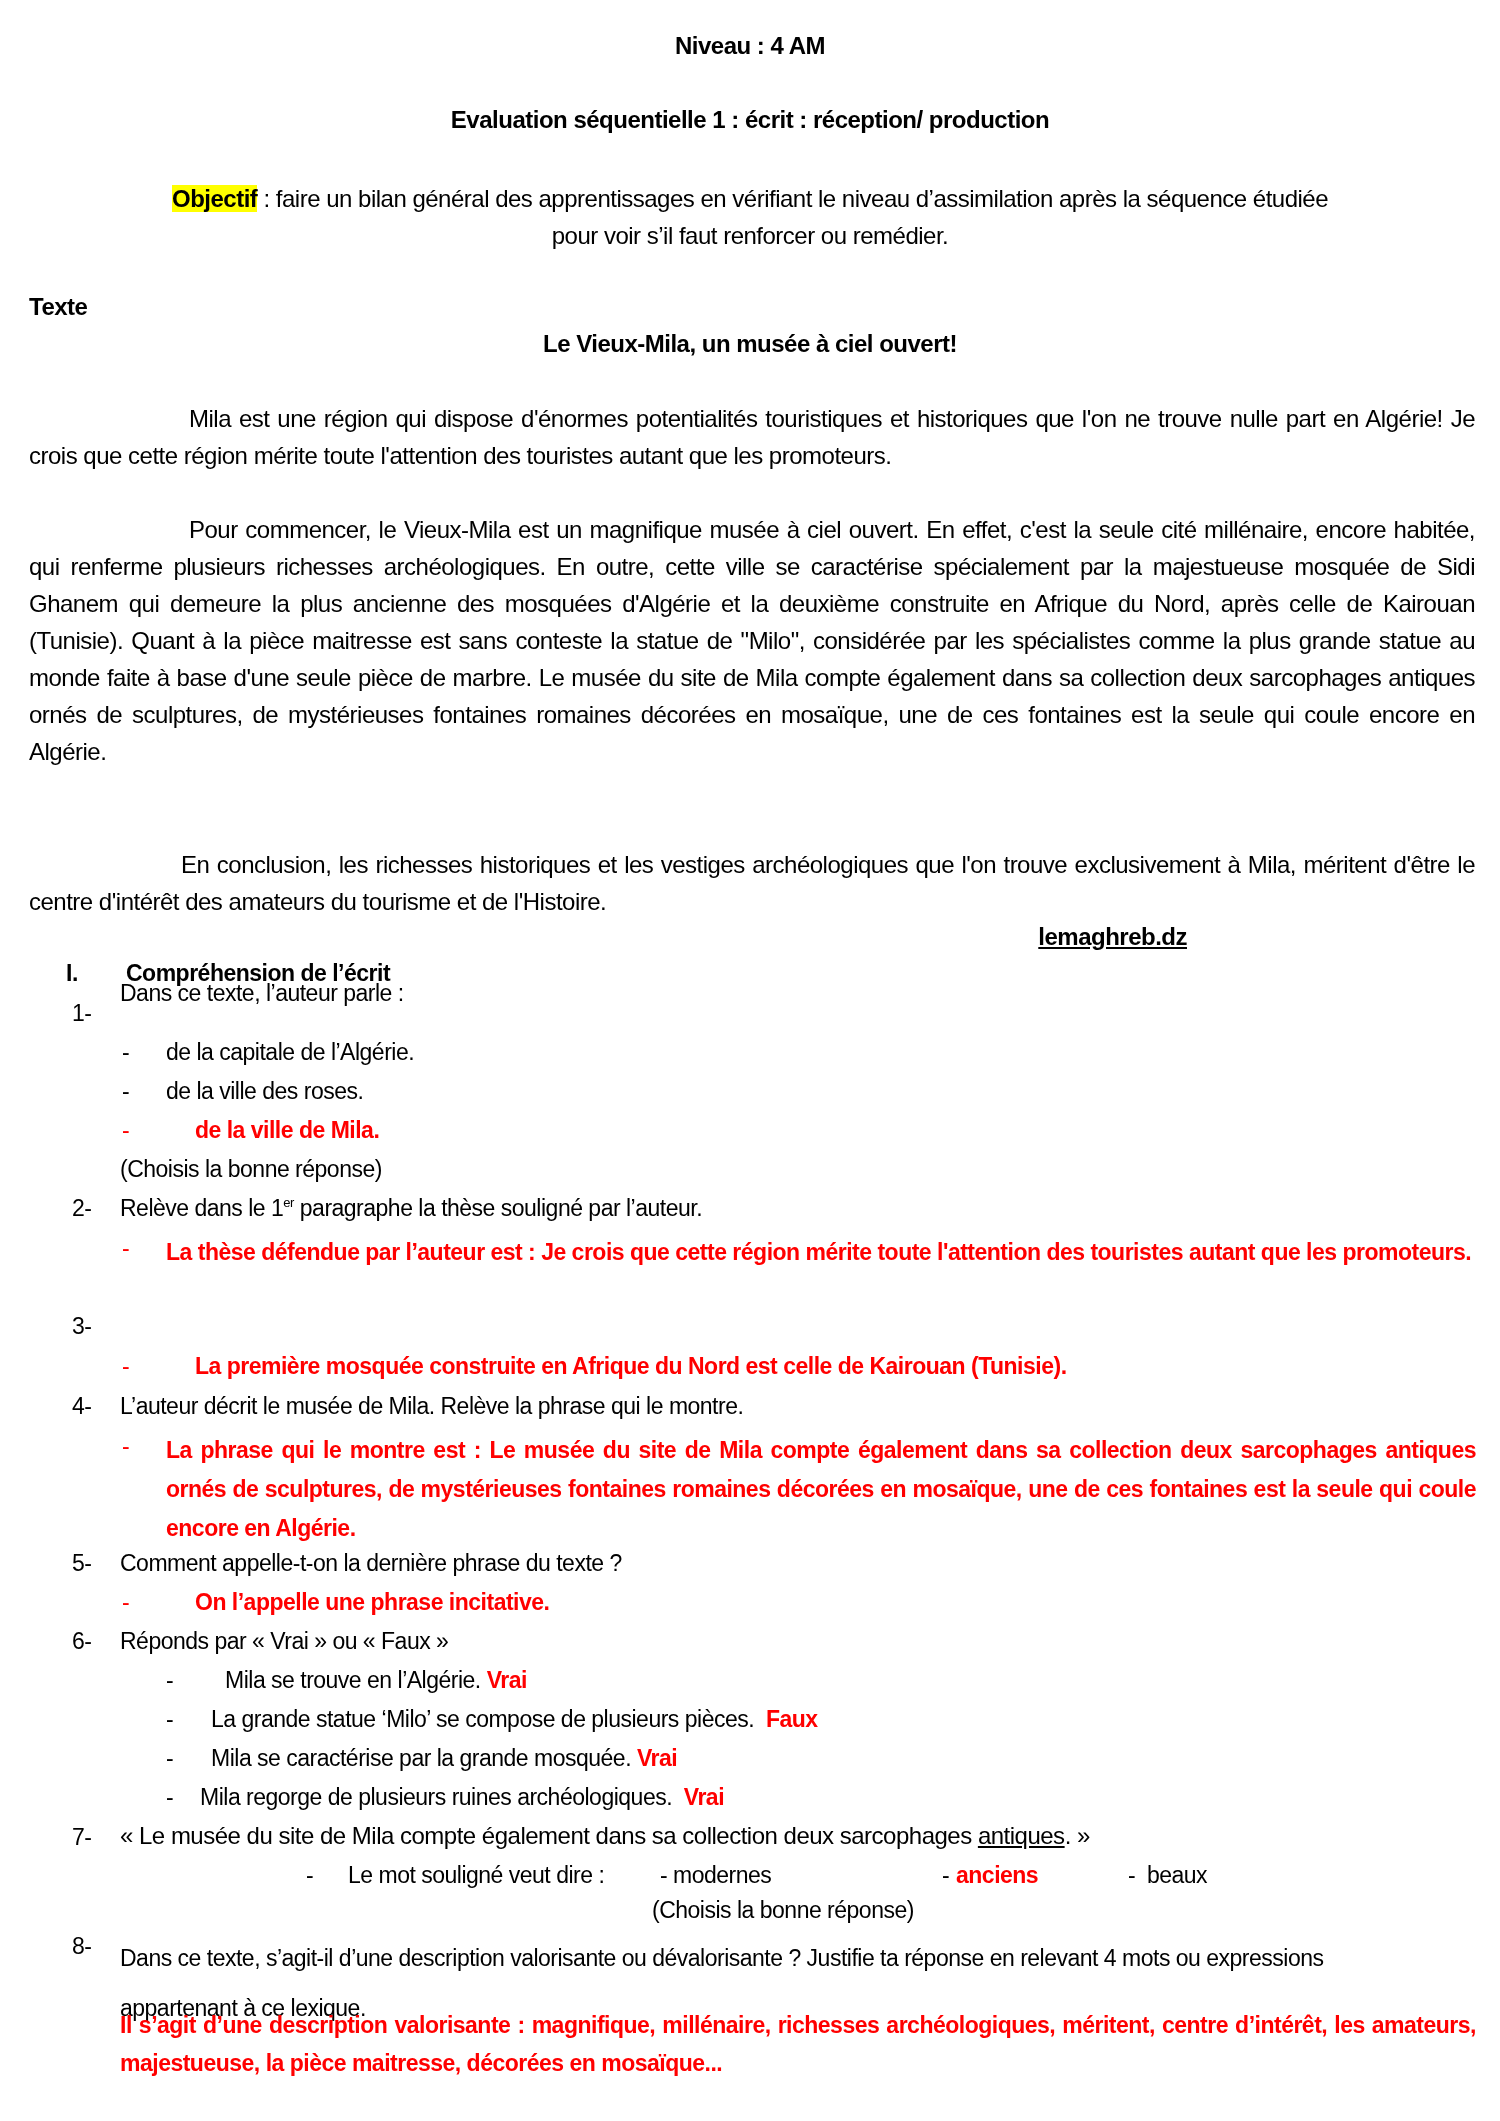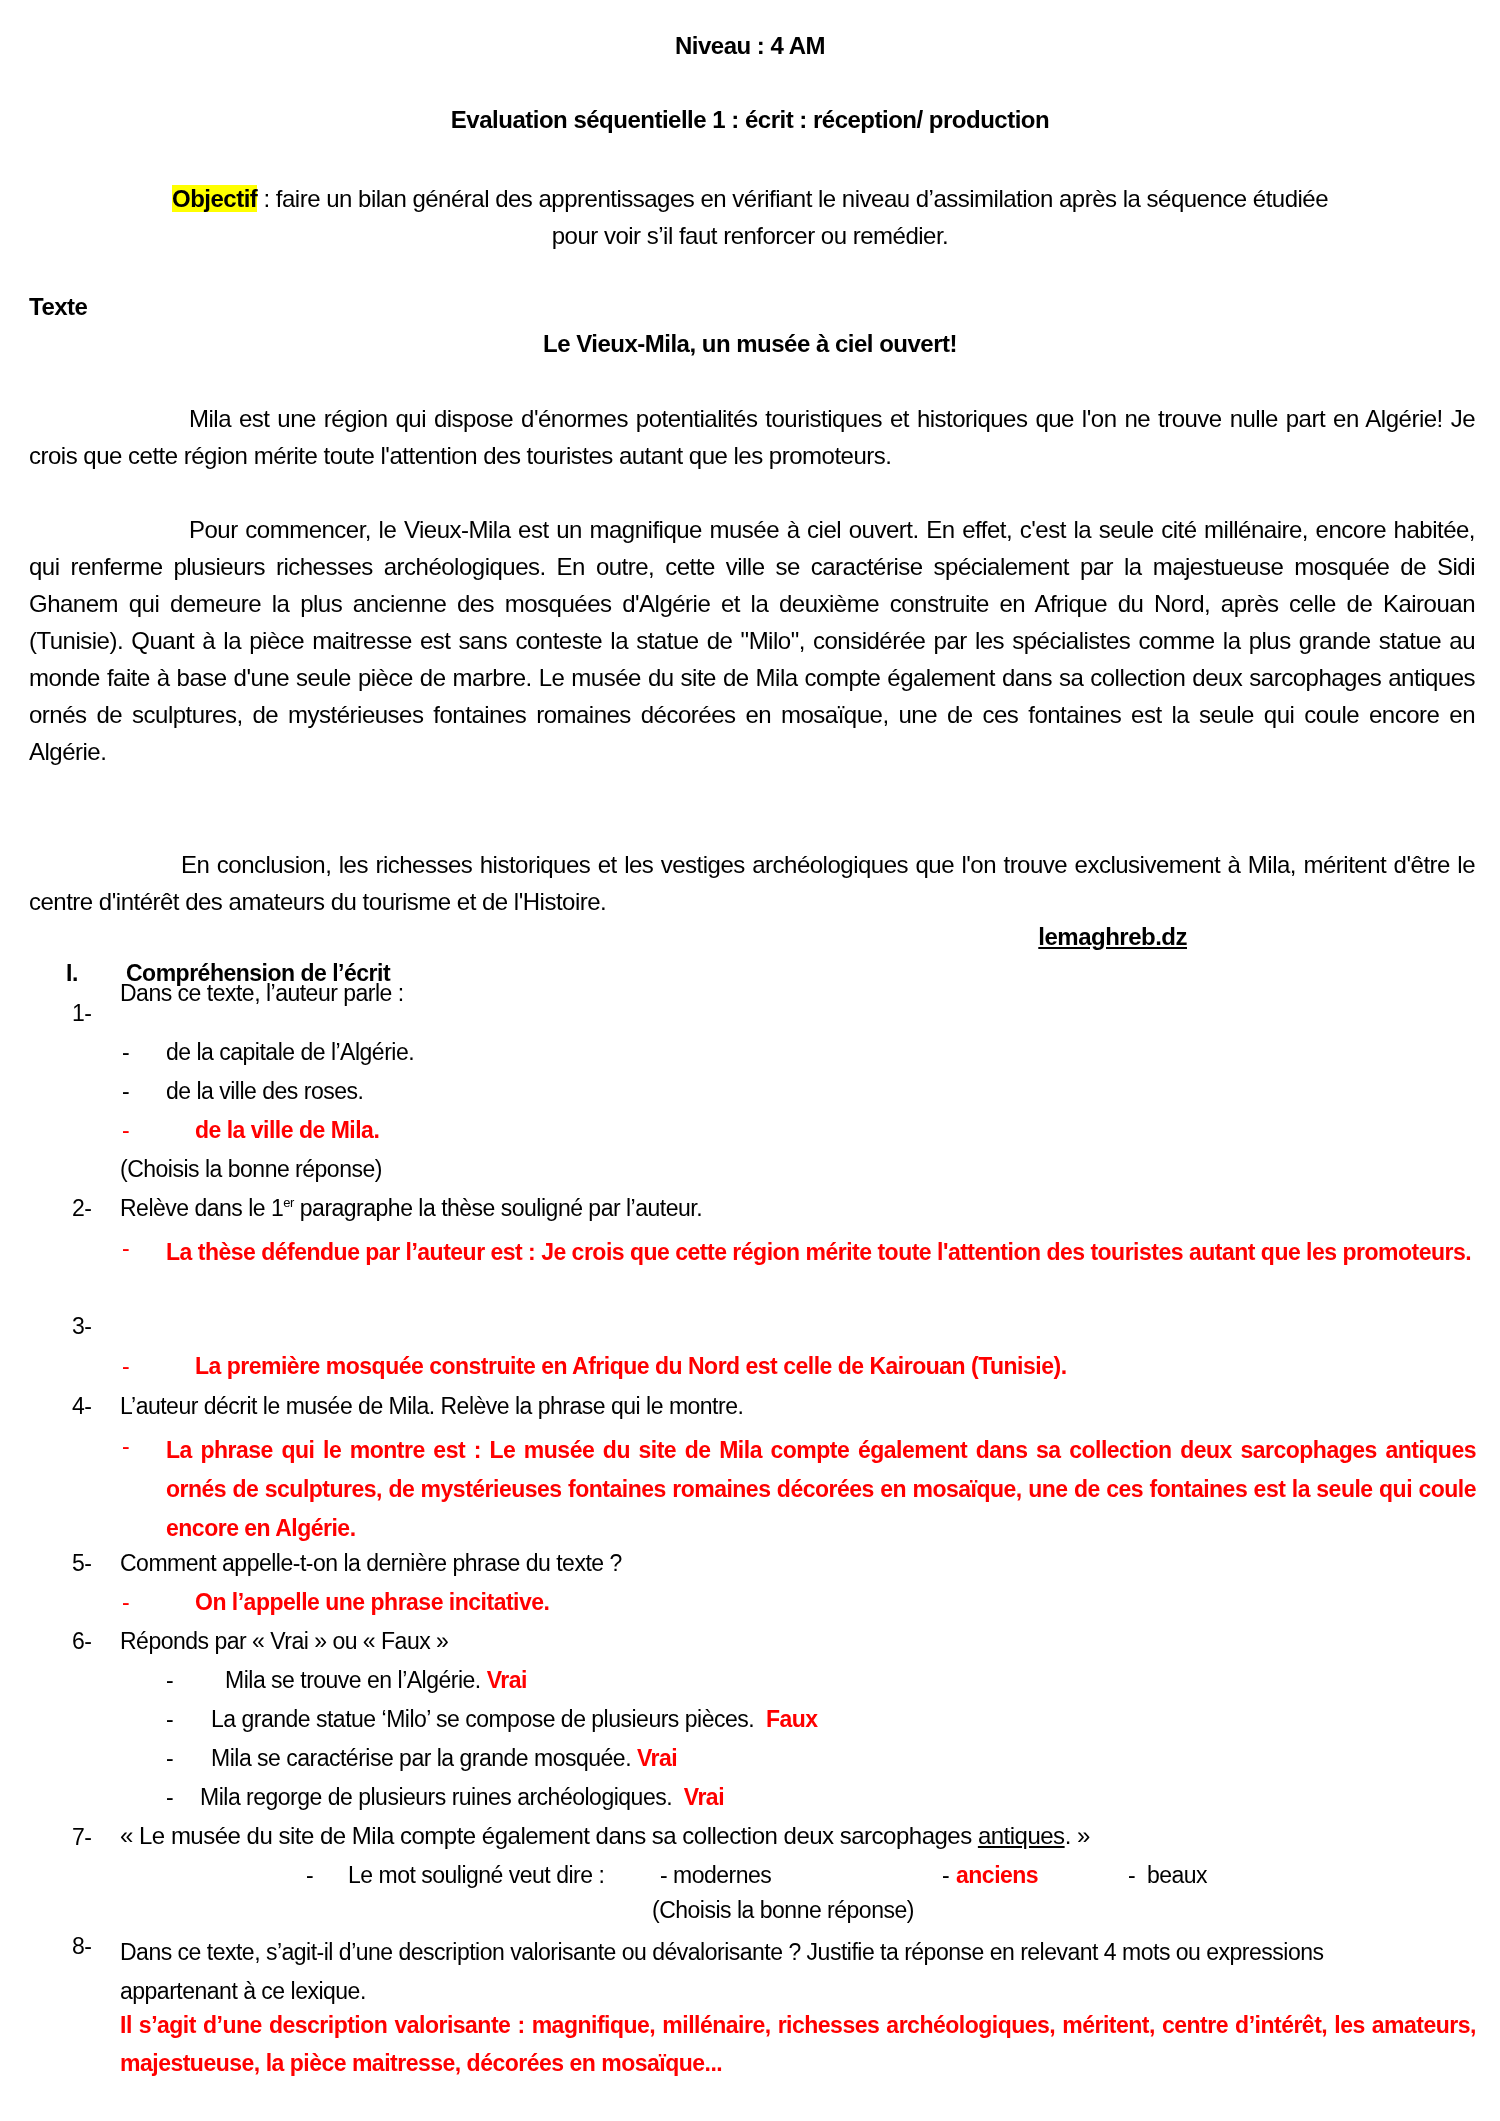--- a/index.html
+++ b/index.html
@@ -100,16 +100,16 @@
   <div class="line qtext" style="top:1822px;font-size:24px;"><span style="white-space:pre;">« Le musée du site de Mila compte également dans sa collection deux sarcophages </span><span class="u">antiques</span><span>. »</span></div>
   <div class="line dash" style="top:1862px;left:306px;">-</div>
   <div class="line" style="top:1862px;left:348px;">Le mot souligné veut dire :</div>
   <div class="line" style="top:1862px;left:660px;">- modernes</div>
   <div class="line" style="top:1862px;left:942px;white-space:pre;">- </div>
   <div class="line bold red" style="top:1862px;left:956px;">anciens</div>
   <div class="line" style="top:1862px;left:1128px;white-space:pre;">-  beaux</div>
   <div class="line" style="top:1897px;left:652px;">(Choisis la bonne réponse)</div>
 
   <div class="line num" style="top:1933px;">8-</div>
-  <div class="abs" style="top:1933px;left:120px;width:1300px;line-height:39px;">Dans ce texte, s’agit-il d’une description valorisante ou dévalorisante ? Justifie ta réponse en relevant 4 mots ou expressions appartenant à ce lexique.</div>
+  <div class="abs" style="top:1933px;left:120px;width:1300px;line-height:50px;">Dans ce texte, s’agit-il d’une description valorisante ou dévalorisante ? Justifie ta réponse en relevant 4 mots ou expressions appartenant à ce lexique.</div>
   <div class="abs bold red" style="top:2006px;left:120px;width:1356px;text-align:justify;line-height:38px;">Il s’agit d’une description valorisante : magnifique, millénaire, richesses archéologiques, méritent, centre d’intérêt, les amateurs, majestueuse, la pièce maitresse, décorées en mosaïque...</div>
 
 </div>
 
 </body></html>

